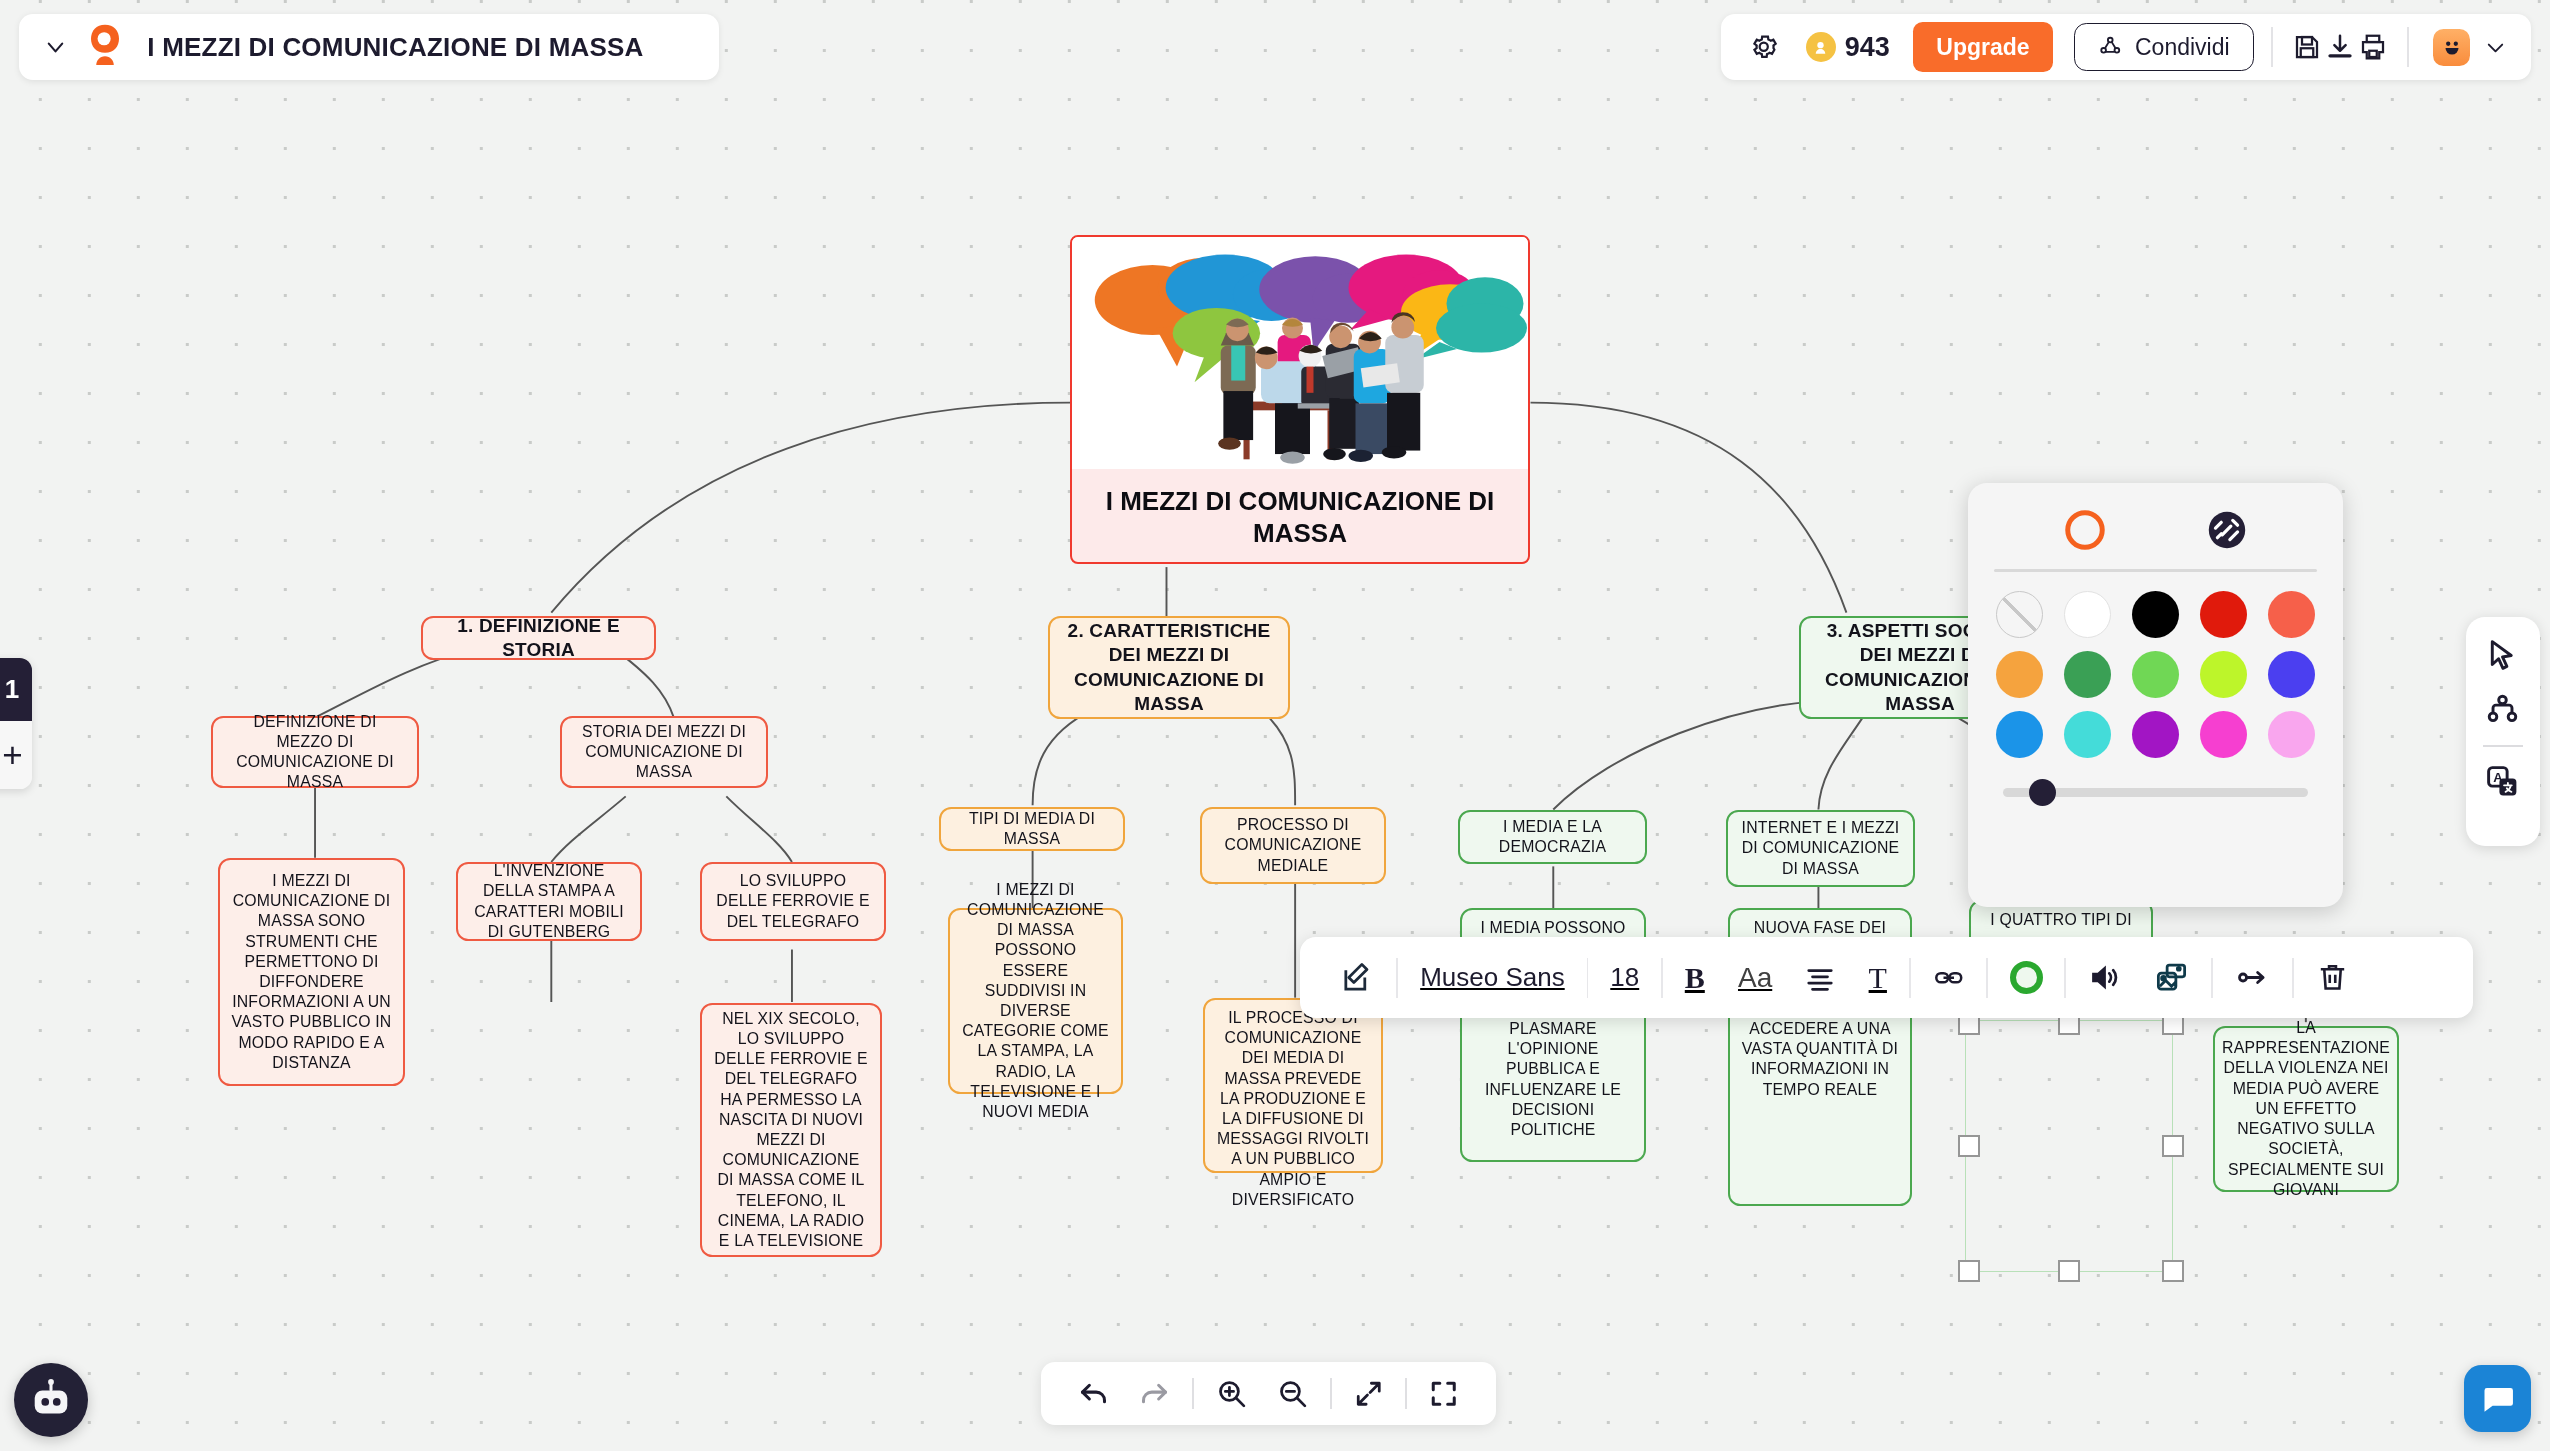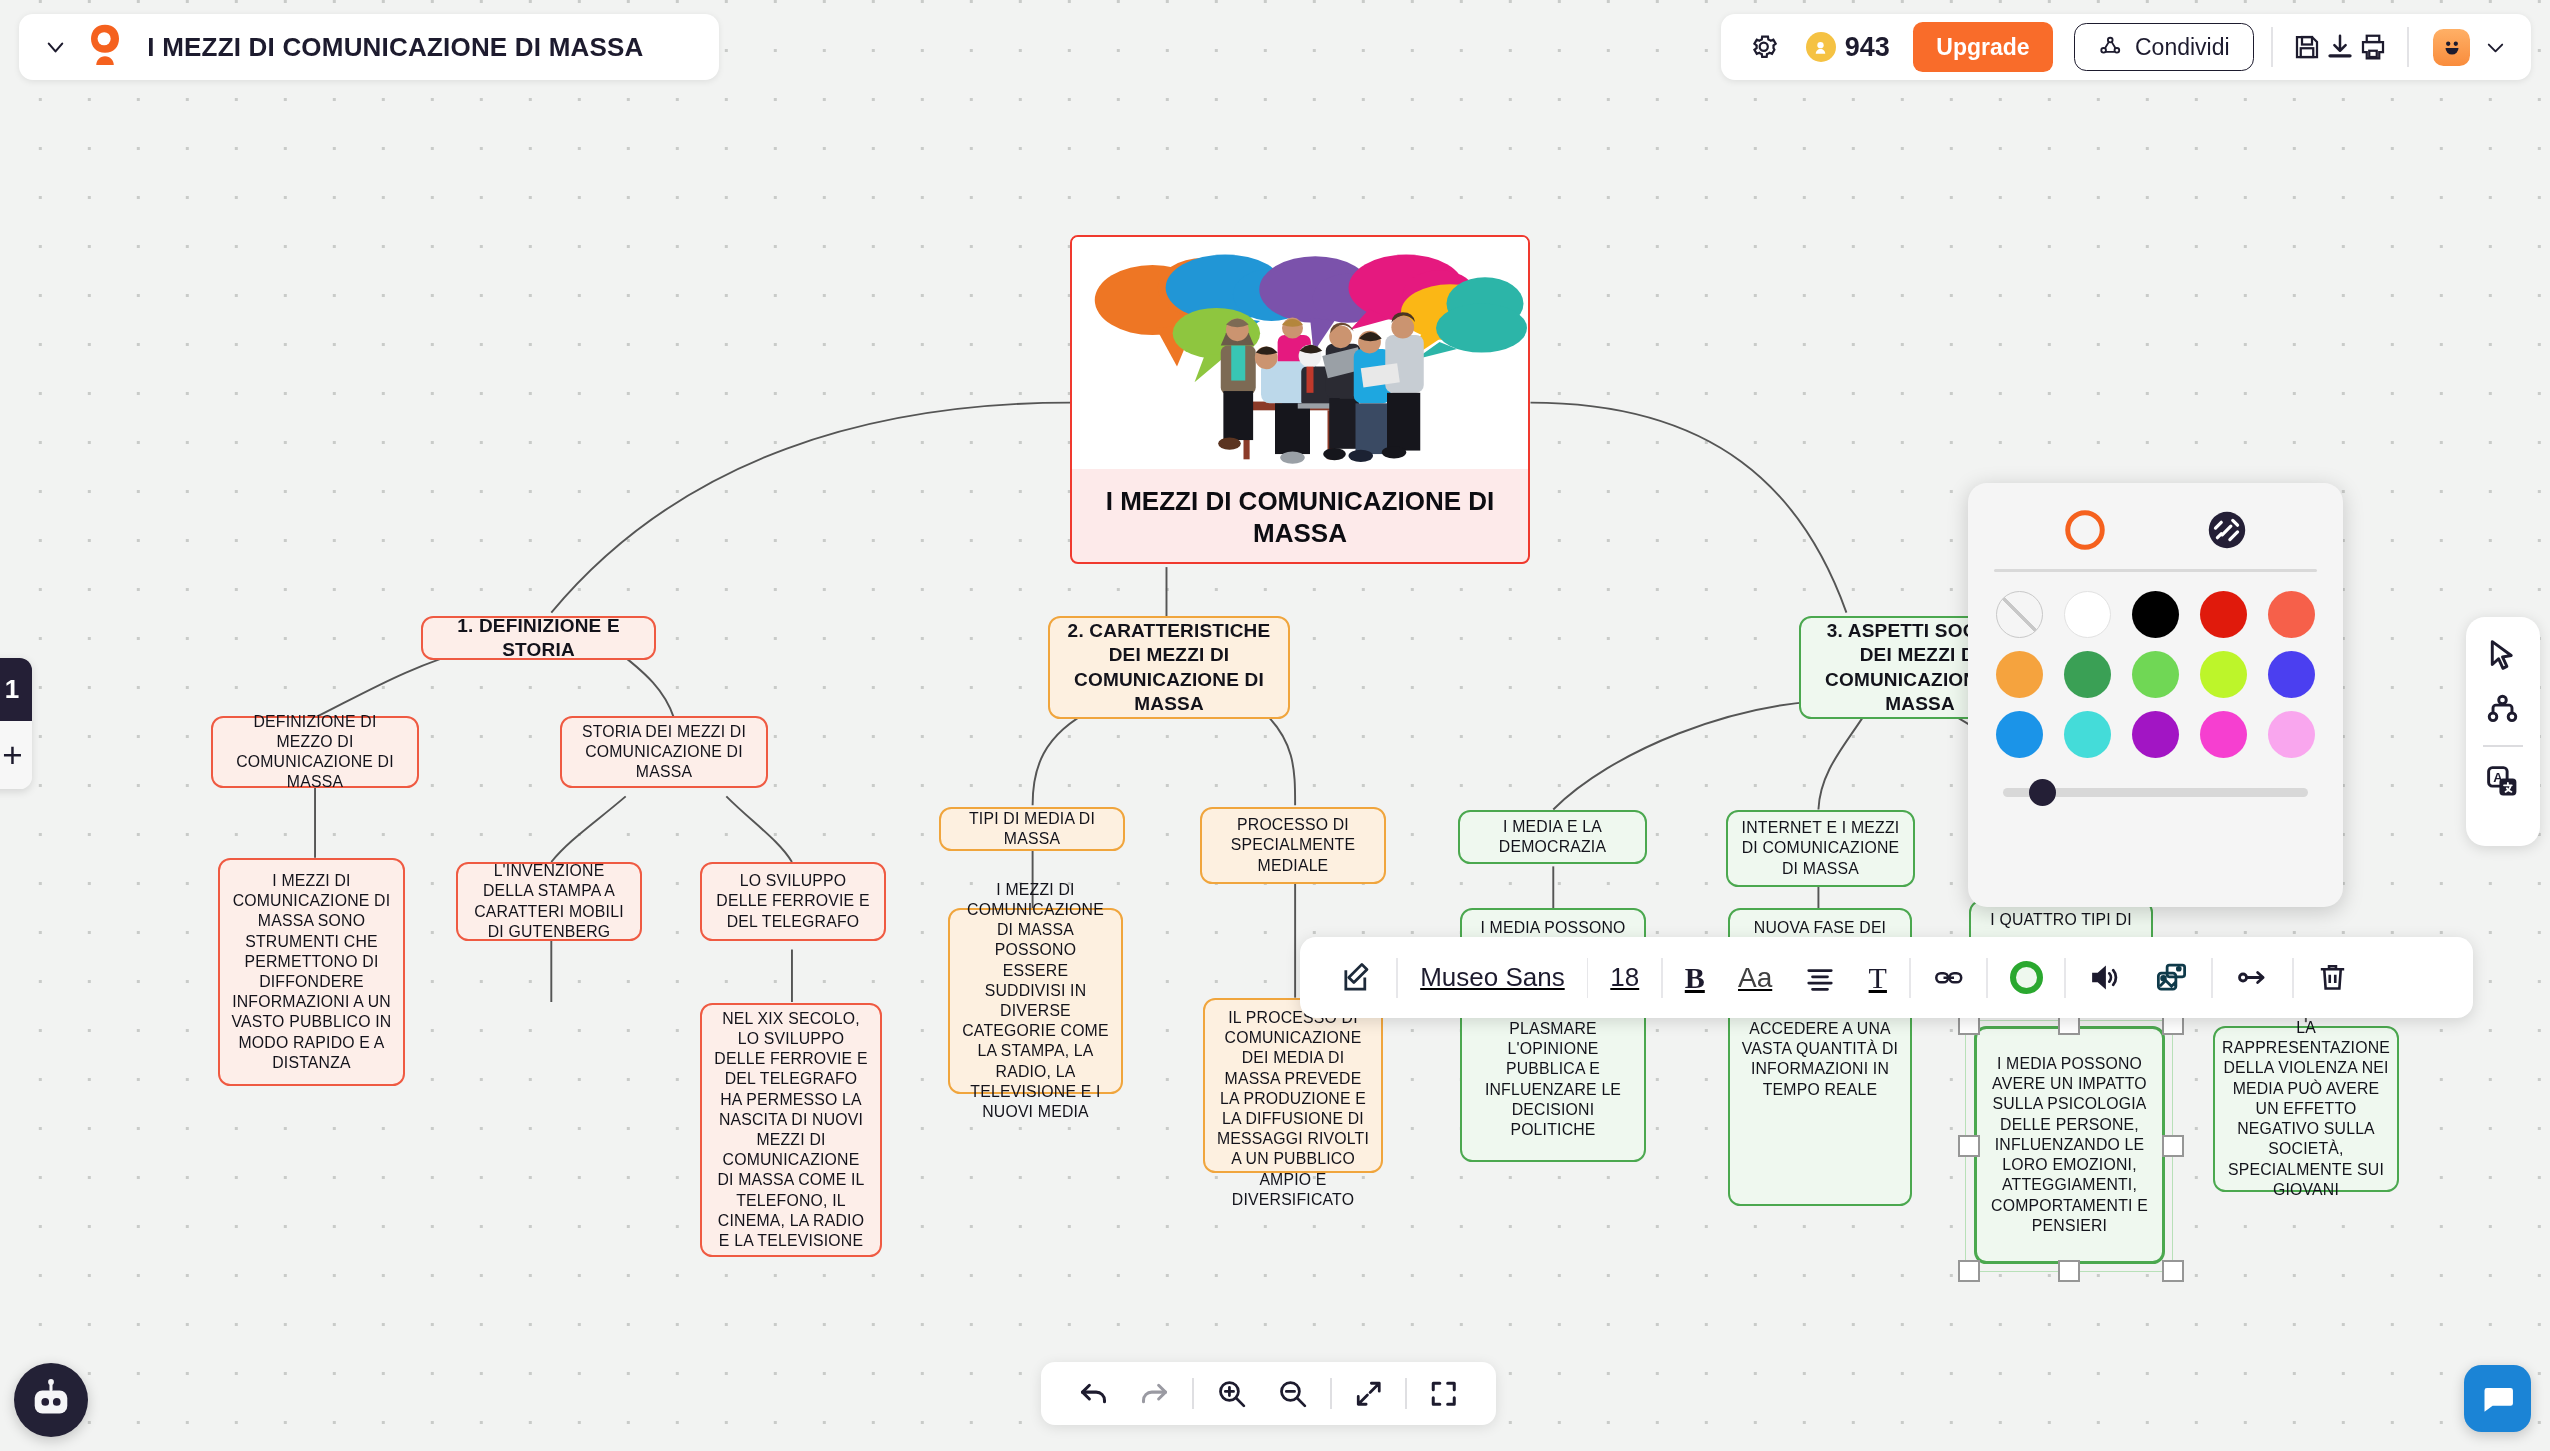--- a/index.html
+++ b/index.html
@@ -291,37 +291,36 @@
   <div class="node red" style="left:700px;top:862px;width:186px;height:79px;font-size:15.8px;">LO SVILUPPO DELLE FERROVIE E DEL TELEGRAFO</div>
 
   <div class="node red" style="left:700px;top:1003px;width:182px;height:254px;font-size:15.8px;">NEL XIX SECOLO, LO SVILUPPO DELLE FERROVIE E DEL TELEGRAFO HA PERMESSO LA NASCITA DI NUOVI MEZZI DI COMUNICAZIONE DI MASSA COME IL TELEFONO, IL CINEMA, LA RADIO E LA TELEVISIONE</div>
 
   <div class="node orange bold" style="left:1048px;top:616px;width:242px;height:103px;font-size:19px;">2. CARATTERISTICHE DEI MEZZI DI COMUNICAZIONE DI MASSA</div>
 
   <div class="node orange" style="left:939px;top:807px;width:186px;height:44px;font-size:15.8px;">TIPI DI MEDIA DI MASSA</div>
 
   <div class="node orange" style="left:948px;top:908px;width:175px;height:186px;font-size:15.8px;text-align:center;">I MEZZI DI COMUNICAZIONE DI MASSA POSSONO ESSERE SUDDIVISI IN DIVERSE CATEGORIE COME LA STAMPA, LA RADIO, LA TELEVISIONE E I NUOVI MEDIA</div>
 
-  <div class="node orange" style="left:1200px;top:807px;width:186px;height:77px;font-size:15.8px;">PROCESSO DI SPECIALMENTE MEDIALE</div>
+  <div class="node orange" style="left:1200px;top:807px;width:186px;height:77px;font-size:15.8px;">PROCESSO DI COMUNICAZIONE MEDIALE</div>
 
   <div class="node orange" style="left:1203px;top:998px;width:180px;height:175px;font-size:15.8px;align-items:flex-start;">IL PROCESSO DI COMUNICAZIONE DEI MEDIA DI MASSA PREVEDE LA PRODUZIONE E LA DIFFUSIONE DI MESSAGGI RIVOLTI A UN PUBBLICO AMPIO E DIVERSIFICATO</div>
 
   <div class="node green bold" style="left:1799px;top:616px;width:242px;height:103px;font-size:19px;">3. ASPETTI SOCIALI DEI MEZZI DI COMUNICAZIONE DI MASSA</div>
 
   <div class="node green" style="left:1458px;top:810px;width:189px;height:54px;font-size:15.8px;">I MEDIA E LA DEMOCRAZIA</div>
 
   <div class="node green" style="left:1460px;top:908px;width:186px;height:254px;font-size:15.8px;align-items:flex-start;">I MEDIA POSSONO INFLUENZARE LA DEMOCRAZIA, POICHÉ HANNO IL POTERE DI PLASMARE L'OPINIONE PUBBLICA E INFLUENZARE LE DECISIONI POLITICHE</div>
 
   <div class="node green" style="left:1726px;top:810px;width:189px;height:77px;font-size:15.8px;">INTERNET E I MEZZI DI COMUNICAZIONE DI MASSA</div>
 
   <div class="node green" style="left:1728px;top:908px;width:184px;height:298px;font-size:15.8px;align-items:flex-start;">NUOVA FASE DEI MEZZI DI COMUNICAZIONE DI MASSA, CON LA POSSIBILITÀ DI ACCEDERE A UNA VASTA QUANTITÀ DI INFORMAZIONI IN TEMPO REALE</div>
 
   <div class="node green" style="left:1969px;top:900px;width:184px;height:49px;font-size:15.8px;align-items:flex-start;overflow:hidden;">I QUATTRO TIPI DI</div>
 
-  <div class="node green" style="left:1974px;top:1026px;width:191px;height:238px;font-size:15.8px;border-width:3.5px;">I MEDIA POSSONO AVERE UN IMPATTO SULLA PSICOLOGIA DELLE PERSONE, INFLUENZANDO LE LORO EMOZIONI, ATTEGGIAMENTI, COMPORTAMENTI E PENSIERI</div>
   <div class="sel-box" style="left:1965px;top:1020px;width:208px;height:252px;"></div>
   <div class="handle" style="left:1958px;top:1013px;"></div>
   <div class="handle" style="left:2058px;top:1013px;"></div>
   <div class="handle" style="left:2162px;top:1013px;"></div>
   <div class="handle" style="left:1958px;top:1135px;"></div>
   <div class="handle" style="left:2162px;top:1135px;"></div>
   <div class="handle" style="left:1958px;top:1260px;"></div>
   <div class="handle" style="left:2058px;top:1260px;"></div>
   <div class="handle" style="left:2162px;top:1260px;"></div>
 

